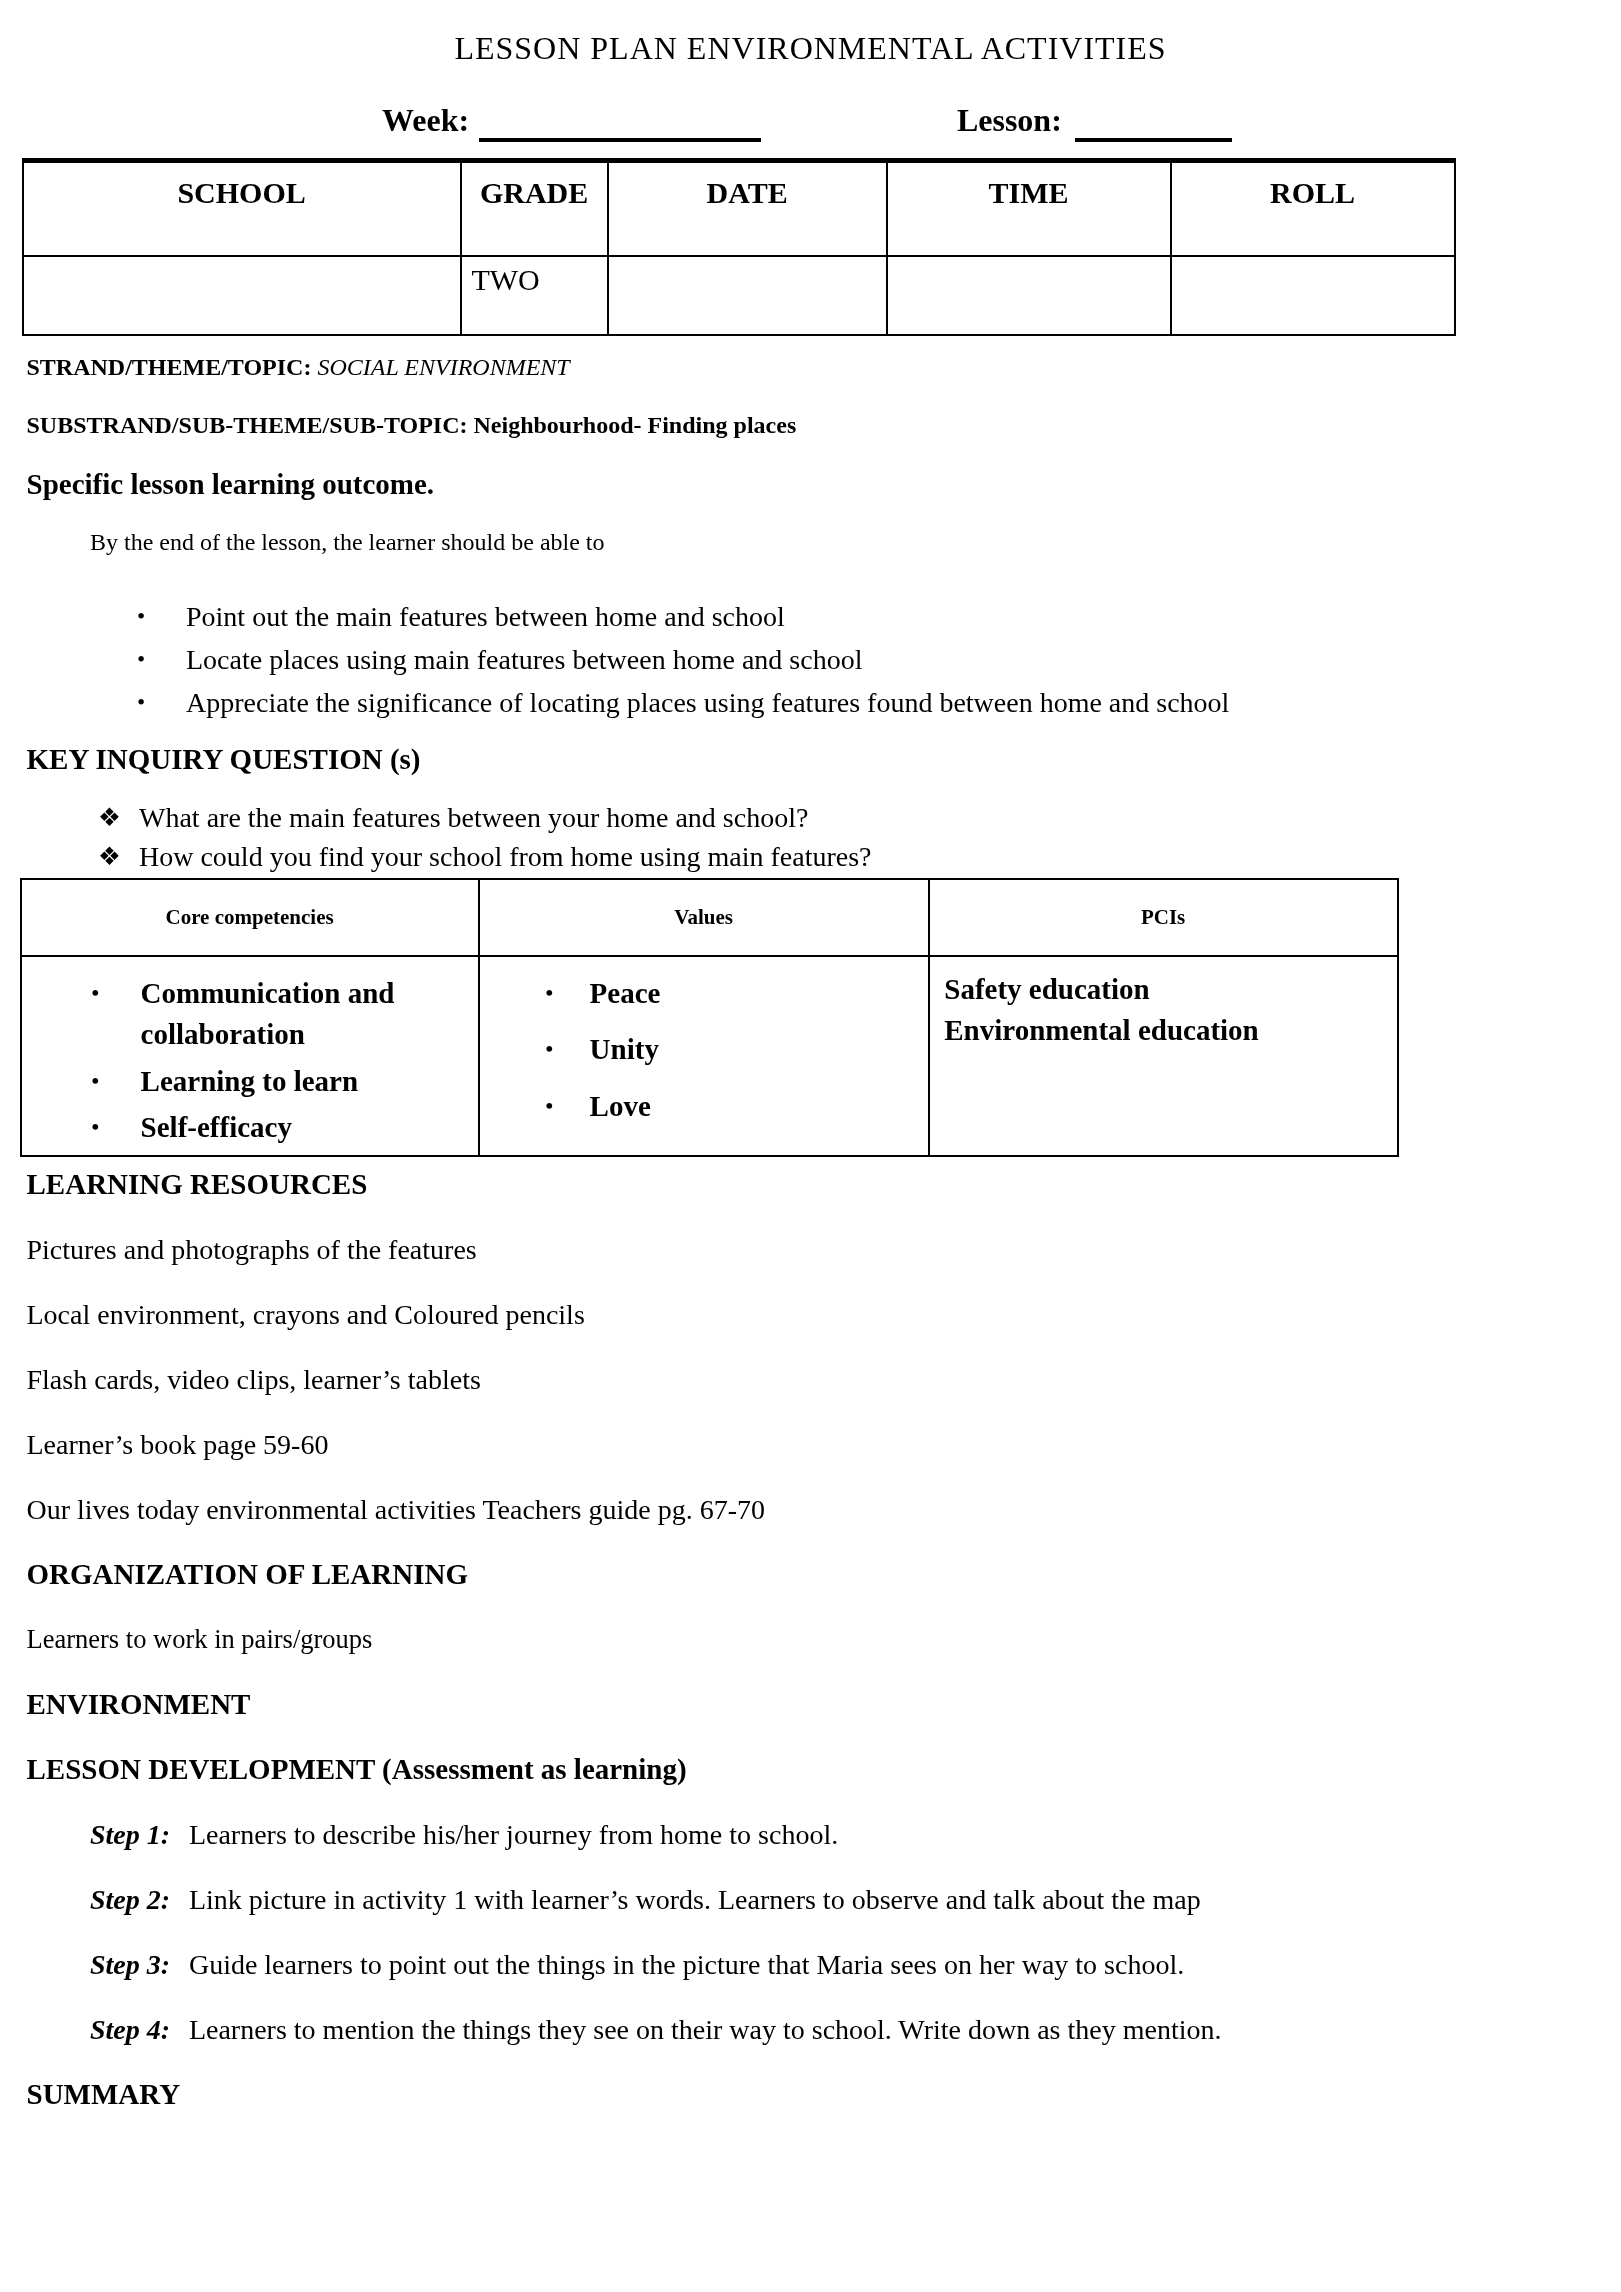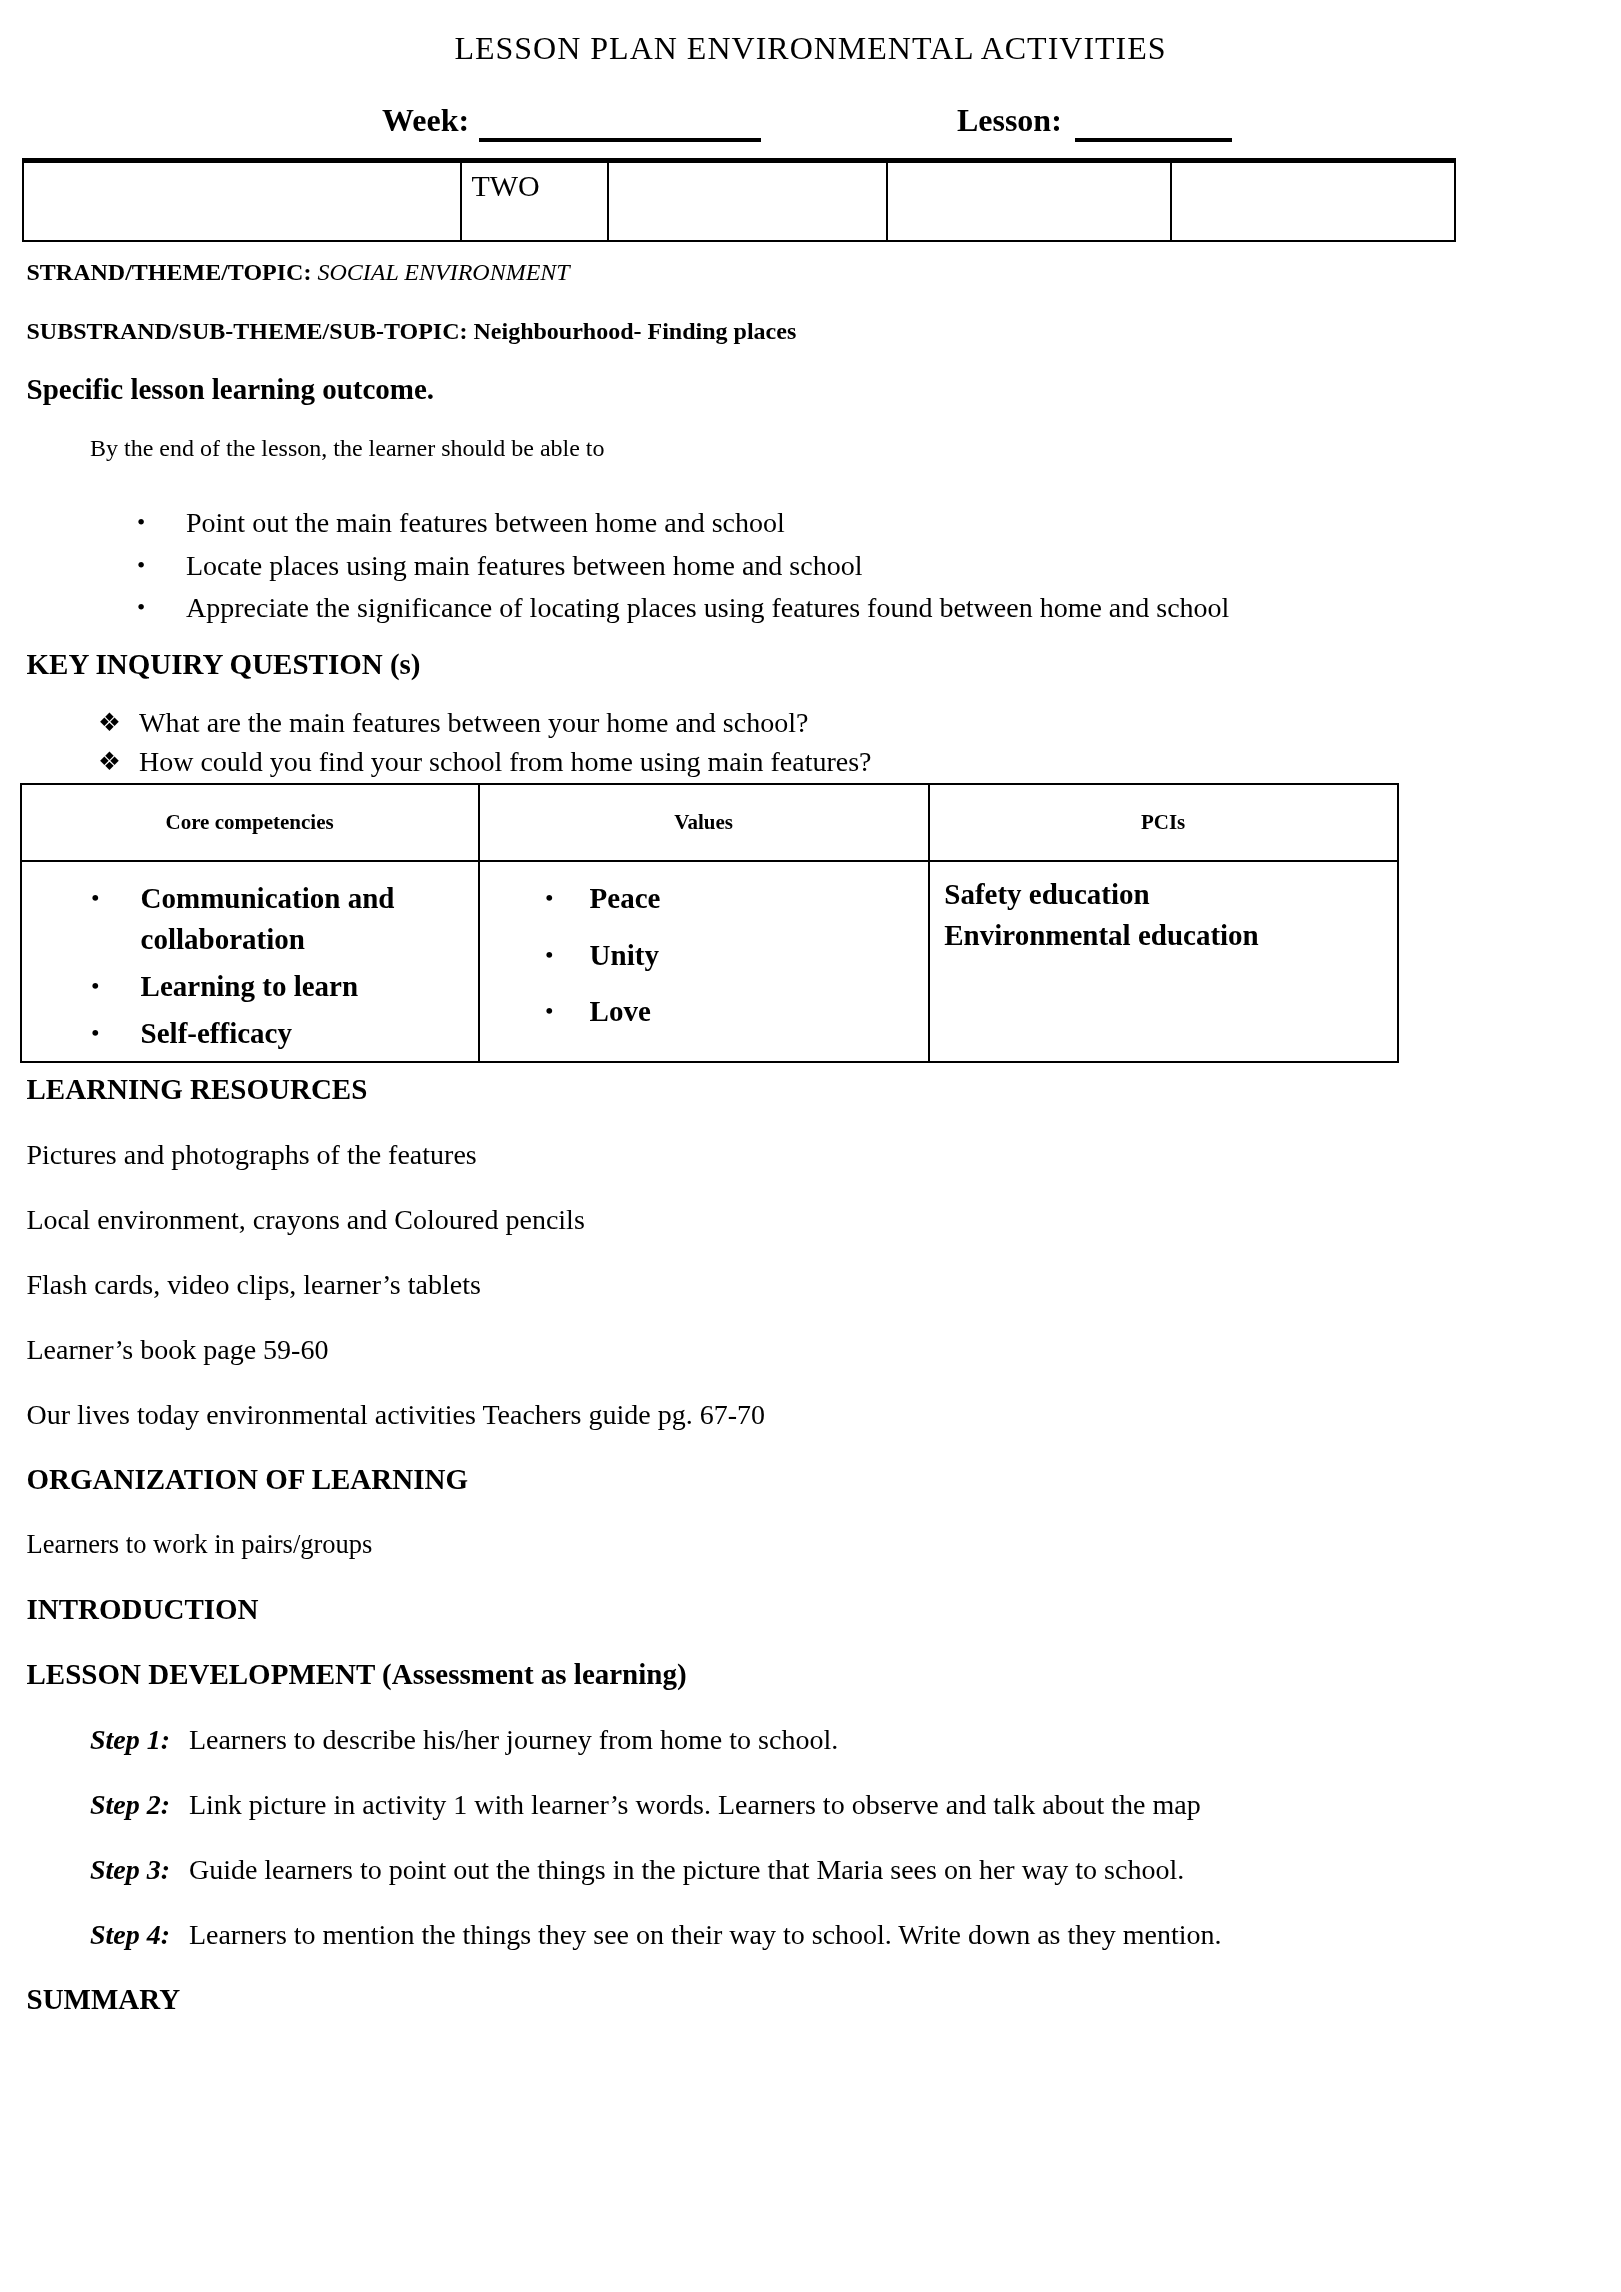--- a/index.html
+++ b/index.html
@@ -71,20 +71,27 @@
 
   <table class="info-table">
     <colgroup>
       <col style="width:438px">
         <col style="width:147px">
         <col style="width:279px">
         <col style="width:284px">
         <col style="width:284px">
     </colgroup>
     <tbody>
+        <tr>
+      <th>SCHOOL</th>
+      <th>GRADE</th>
+      <th>DATE</th>
+      <th>TIME</th>
+      <th>ROLL</th>
+    </tr>
     <tr>
       <td></td>
       <td>TWO</td>
       <td></td>
       <td></td>
       <td></td>
     </tr>
   </tbody>
     </table>
 
@@ -187,21 +194,21 @@
 
   <p class="res-item">Pictures and photographs of the features</p>
   <p class="res-item">Local environment, crayons and Coloured pencils</p>
   <p class="res-item">Flash cards, video clips, learner’s tablets</p>
   <p class="res-item">Learner’s book page 59-60</p>
   <p class="res-item">Our lives today environmental activities Teachers guide pg. 67-70</p>
 
   <p class="sec-h">ORGANIZATION OF LEARNING</p>
   <p class="sec-p">Learners to work in pairs/groups</p>
 
-  <p class="sec-h">INTRODUCTION</p>
+  <p class="sec-h">ENVIRONMENT</p>
 
   <p class="sec-h">LESSON DEVELOPMENT (Assessment as learning)</p>
 
   <p class="step">
     <span class="step-label">Step 1:</span>
     <span>Learners to describe his/her journey from home to school.</span>
   </p>
   <p class="step">
     <span class="step-label">Step 2:</span>
     <span>Link picture in activity 1 with learner’s words. Learners to observe and talk about the map</span>

